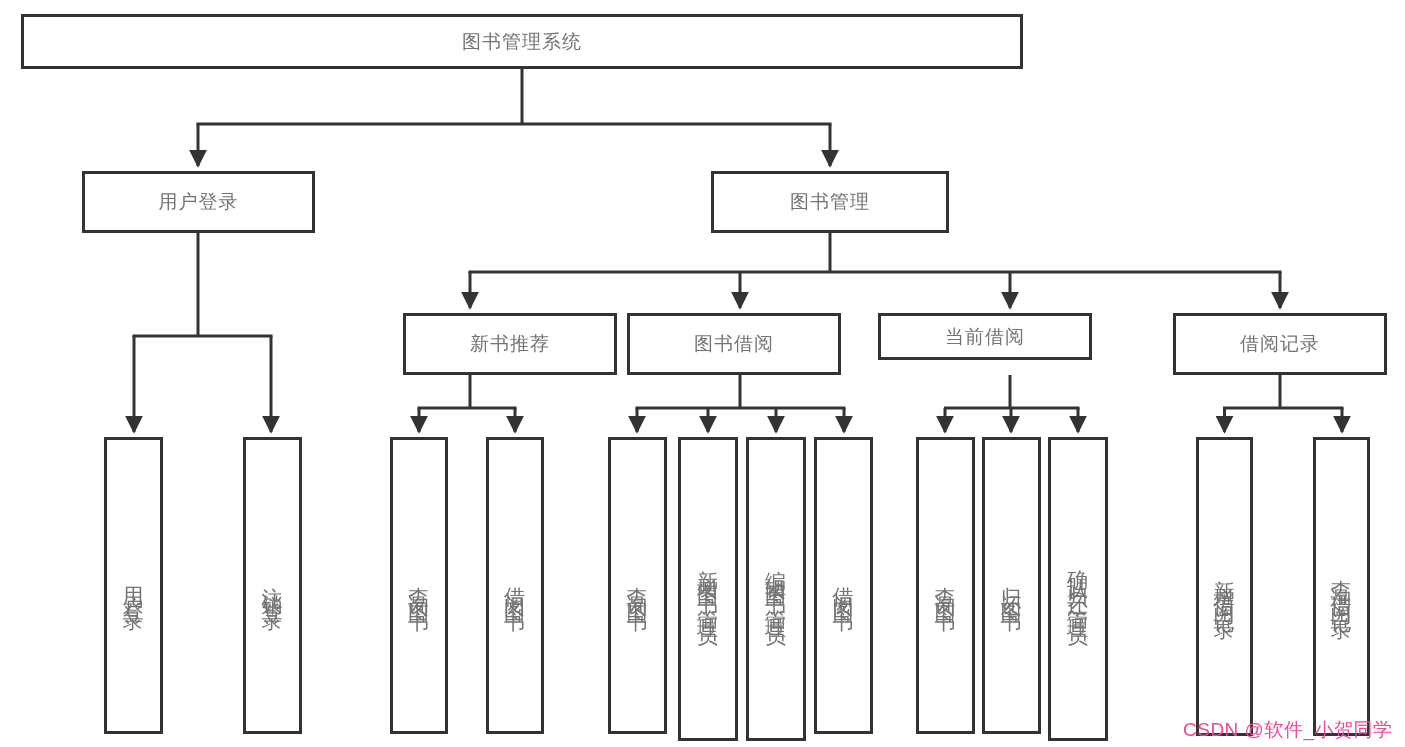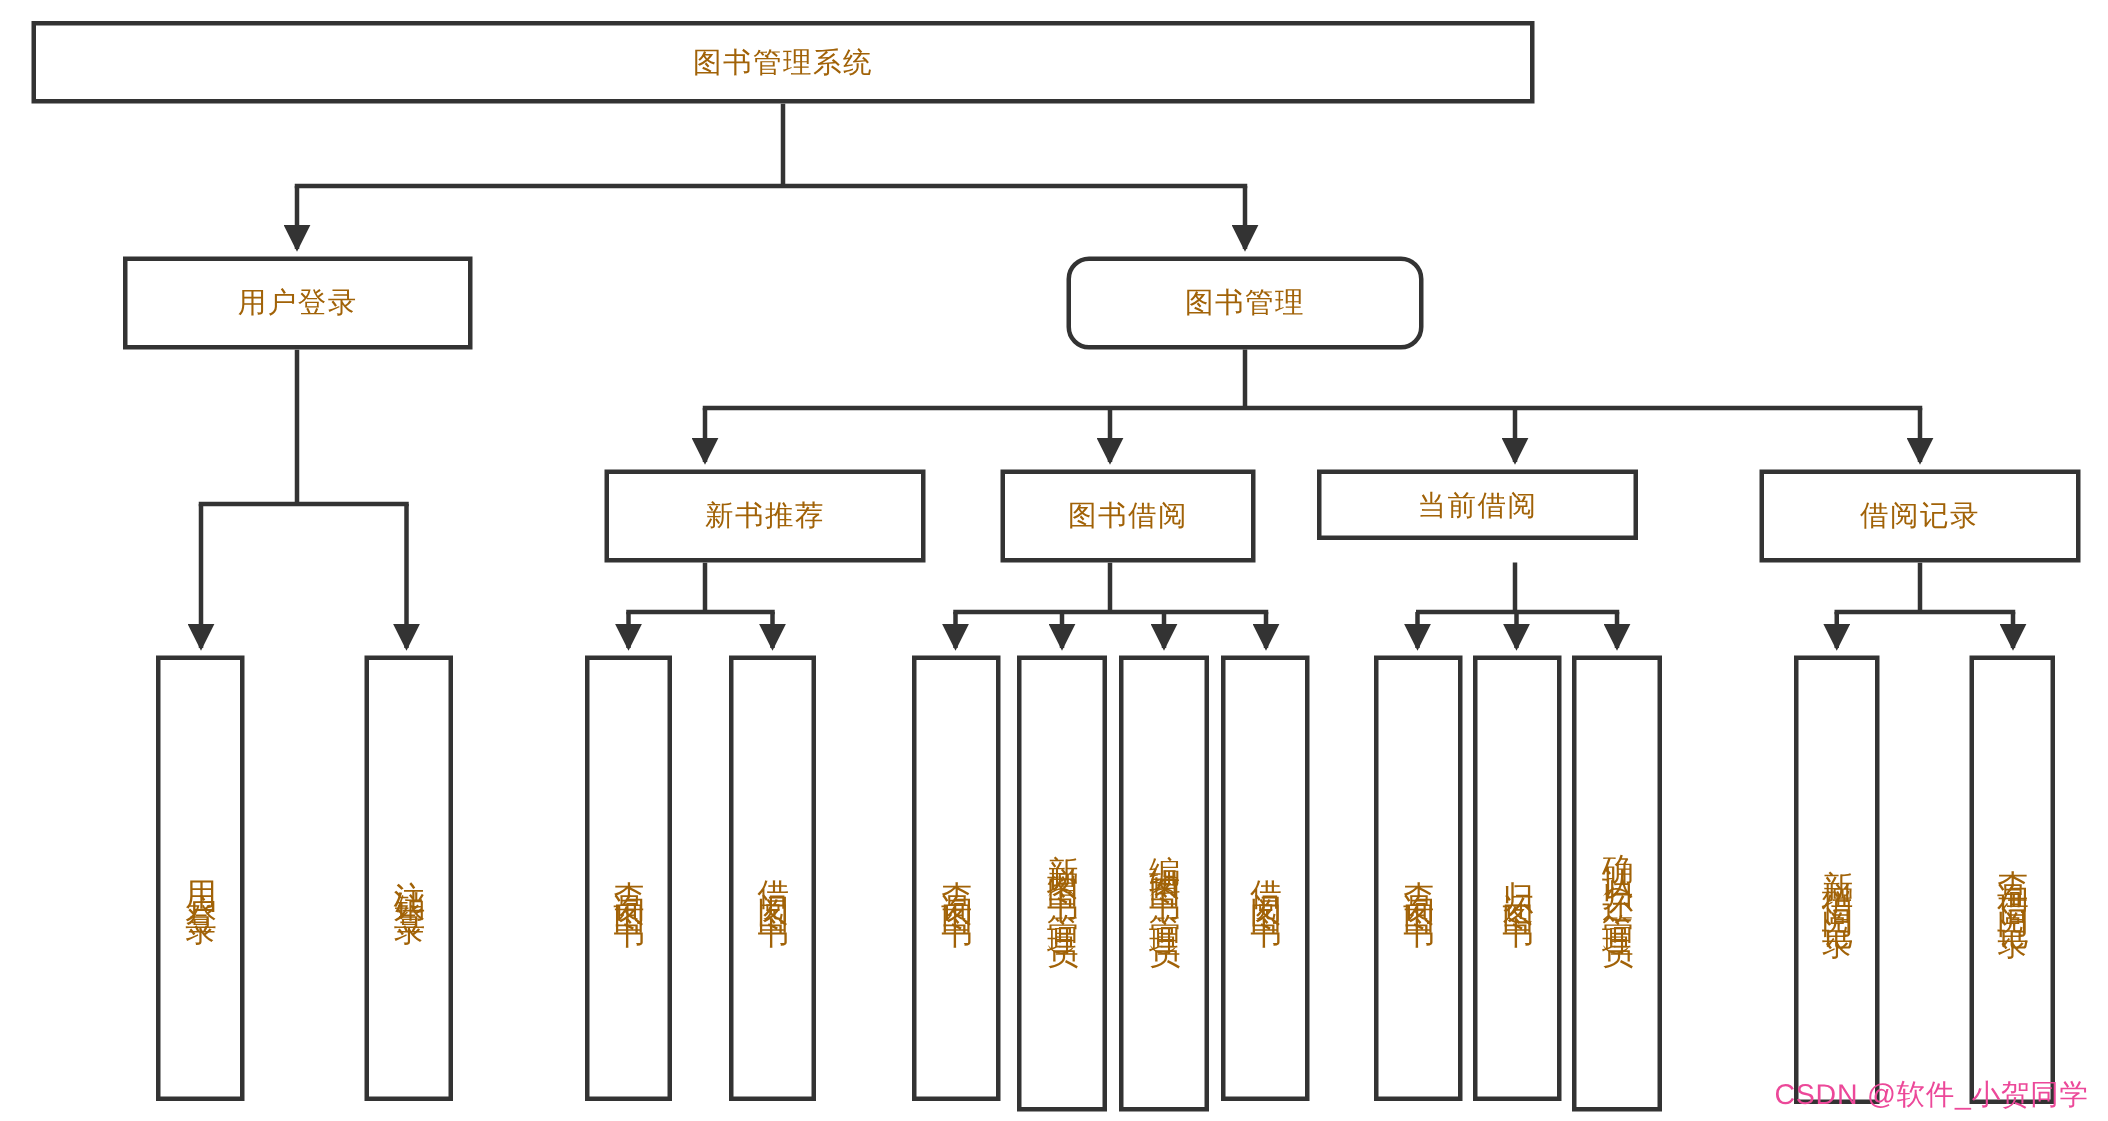--- a/index.html
+++ b/index.html
@@ -14,21 +14,21 @@
   .connectors {
     position: absolute;
     left: 0; top: 0;
     width: 1405px; height: 747px;
   }
   .box {
     position: absolute;
     box-sizing: border-box;
     border: 3px solid #333333;
     background: #ffffff;
-    color: #a16207;
+    color: #737373;
     display: flex;
     align-items: center;
     justify-content: center;
   }
   .hbox {
     font-size: 19px;
     letter-spacing: 1px;
   }
   .vbox {
     writing-mode: vertical-rl;
@@ -115,24 +115,24 @@
         <path d="M1223 408 L1343.5 408"></path>
         <path d="M1224.5 408 L1224.5 432" marker-end="url(#arw)"></path>
         <path d="M1342 408 L1342 432" marker-end="url(#arw)"></path>
       </g>
     </g>
   </svg>
 
   <div class="box hbox" style="left:21px; top:14px; width:1002px; height:55px;">图书管理系统</div>
 
   <div class="box hbox" style="left:82px; top:171px; width:233px; height:62px;">用户登录</div>
-  <div class="box hbox" style="left:711px; top:171px; width:238px; height:62px;border-radius:15px;">图书管理</div>
+  <div class="box hbox" style="left:711px; top:171px; width:238px; height:62px;">图书管理</div>
 
   <div class="box hbox" style="left:363px; top:313px; width:214px; height:62px;margin-left:40px;">新书推荐</div>
-  <div class="box hbox" style="left:667px; top:313px; width:170px; height:62px;">图书借阅</div>
+  <div class="box hbox" style="left:627px; top:313px; width:214px; height:62px;">图书借阅</div>
   <div class="box hbox" style="left:878px; top:313px; width:214px; height:47px;">当前借阅</div>
   <div class="box hbox" style="left:1173px; top:313px; width:214px; height:62px;">借阅记录</div>
 
   <div class="box vbox" style="left:104px; top:437px; width:59px; height:297px;">用户登录</div>
   <div class="box vbox" style="left:243px; top:437px; width:59px; height:297px;">注销登录</div>
 
   <div class="box vbox" style="left:390px; top:437px; width:58px; height:297px;">查询图书</div>
   <div class="box vbox" style="left:486px; top:437px; width:58px; height:297px;">借阅图书</div>
 
   <div class="box vbox" style="left:608px; top:437px; width:59px; height:297px;">查询图书</div>

